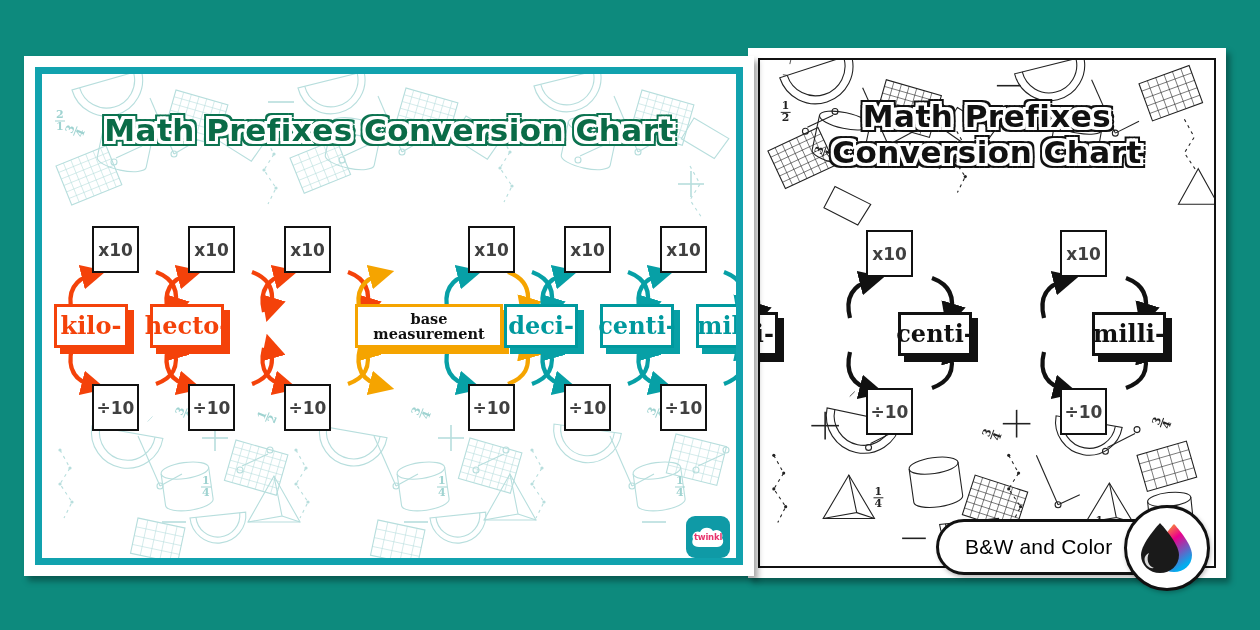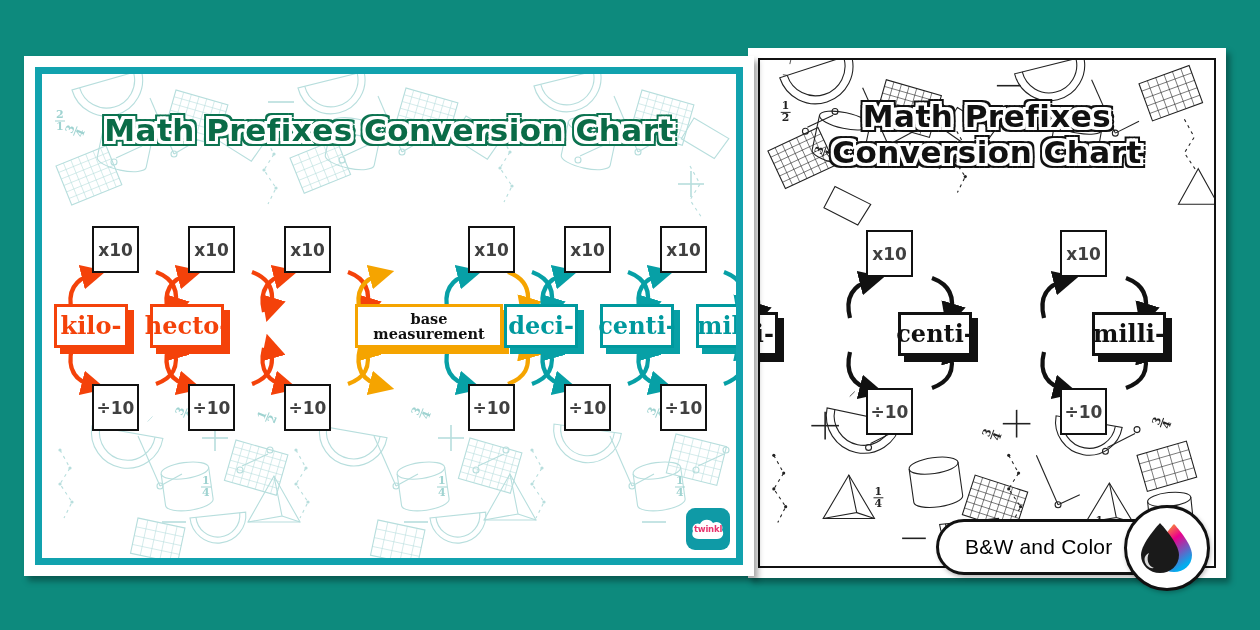--- a/index.html
+++ b/index.html
@@ -932,21 +932,21 @@
           </div>
 
         <div class="node op-box" style="left:32px;top:164px;">÷10</div>
         <div class="node op-box" style="left:128px;top:164px;">÷10</div>
         <div class="node op-box" style="left:224px;top:164px;">÷10</div>
         <div class="node op-box" style="left:408px;top:164px;">÷10</div>
         <div class="node op-box" style="left:504px;top:164px;">÷10</div>
         <div class="node op-box" style="left:600px;top:164px;">÷10</div>
       </div>
 
-      <div class="twinkl" style="right:6px;bottom:8px;">
+      <div class="twinkl" style="right:6px;bottom:0;">
         <div class="cloud">
           <svg viewBox="0 0 34 24">
               <path d="M8 22 C2 22 0 18 2 14 C0 9 5 5 9 7 C11 2 19 1 22 6 C28 3 33 8 31 13 C34 17 31 22 26 22 Z" fill="#ffffff"></path>
             </svg>
           <div class="tx">twinkl</div>
         </div>
       </div>
 
     </div>
   </div>

